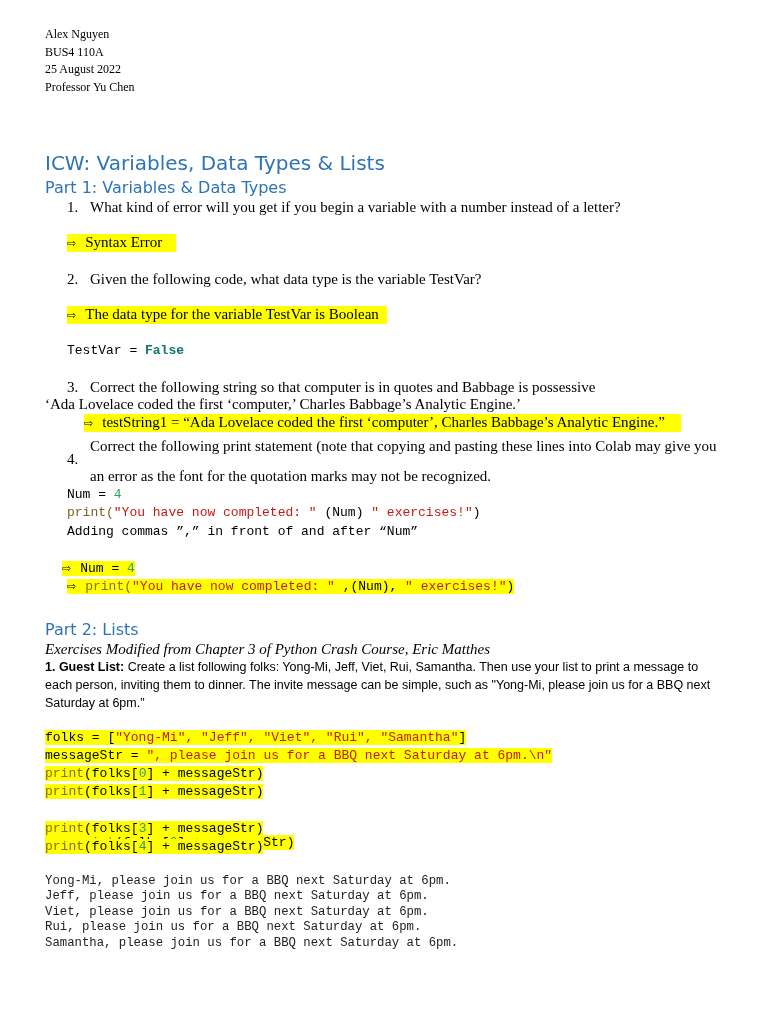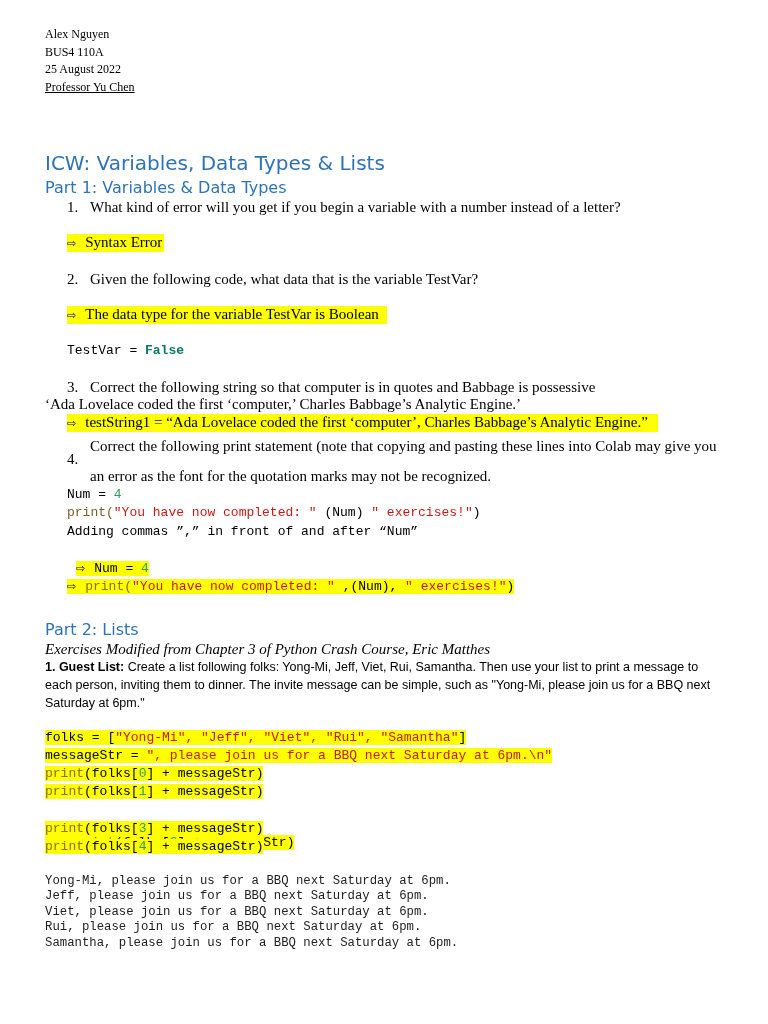--- a/index.html
+++ b/index.html
@@ -18,47 +18,47 @@
   .fn2 { color:#8b6d1d; }
   .out { font-family:"Liberation Mono", monospace; font-size:12.3px; line-height:15.5px; color:#222; }
   .body-sans { font-family:"Liberation Sans", sans-serif; font-size:12.5px; line-height:18px; }
 </style>
 </head>
 <body>
 
 <div class="abs hdr" style="top:26px;">Alex Nguyen</div>
 <div class="abs hdr" style="top:44px;">BUS4 110A</div>
 <div class="abs hdr" style="top:61px;">25 August 2022</div>
-<div class="abs hdr" style="top:79px;text-decoration:underline;">Professor Yu Chen</div>
+<div class="abs hdr" style="top:79px;">Professor Yu Chen</div>
 
 <div class="abs title" style="top:151px; font-size:20px;">ICW: Variables, Data Types &amp; Lists</div>
 <div class="abs title" style="top:178px; font-size:16px;">Part 1: Variables &amp; Data Types</div>
 
 <div class="abs q" style="top:199px; left:67px;">1.</div>
 <div class="abs q" style="top:199px; left:90px;">What kind of error will you get if you begin a variable with a number instead of a letter?</div>
-<div class="abs q hl" style="top:234px; left:67px; padding-right:2px;"><span class="arrow">⇨</span><span>Syntax Error</span></div>
+<div class="abs q hl" style="top:234px; left:67px; padding-right:14px;"><span class="arrow">⇨</span><span>Syntax Error</span></div>
 
 <div class="abs q" style="top:271px; left:67px;">2.</div>
-<div class="abs q" style="top:271px; left:90px;">Given the following code, what data that is the variable TestVar?</div>
+<div class="abs q" style="top:271px; left:90px;">Given the following code, what data type is the variable TestVar?</div>
 <div class="abs q hl" style="top:306px; left:67px; padding-right:8px;"><span class="arrow">⇨</span><span>The data type for the variable TestVar is Boolean</span></div>
 <div class="abs code" style="top:343px; left:67px;"><span>TestVar = </span><span class="kw-blue">False</span></div>
 
 <div class="abs q" style="top:379px; left:67px;">3.</div>
 <div class="abs q" style="top:379px; left:90px;">Correct the following string so that computer is in quotes and Babbage is possessive</div>
 <div class="abs q" style="top:396px; left:45px;">‘Ada Lovelace coded the first ‘computer,’ Charles Babbage’s Analytic Engine.’</div>
-<div class="abs q hl" style="top:414px; left:67px; padding-right:10px;"><span class="arrow">⇨</span><span>testString1 = “Ada Lovelace coded the first ‘computer’, Charles Babbage’s Analytic Engine.”</span></div>
+<div class="abs q hl" style="top:414px; left:84px; padding-right:16px;"><span class="arrow">⇨</span><span>testString1 = “Ada Lovelace coded the first ‘computer’, Charles Babbage’s Analytic Engine.”</span></div>
 
 <div class="abs q" style="top:451px; left:67px;">4.</div>
 <div class="abs q" style="top:438px; left:90px;">Correct the following print statement (note that copying and pasting these lines into Colab may give you</div>
 <div class="abs q" style="top:468px; left:90px;">an error as the font for the quotation marks may not be recognized.</div>
 <div class="abs code" style="top:487px; left:67px;"><span>Num = </span><span class="num">4</span></div>
 <div class="abs code" style="top:505px; left:67px;"><span class="fn">print(</span><span class="str">"You have now completed: "</span><span> (Num) </span><span class="str">" exercises!"</span><span>)</span></div>
 <div class="abs code" style="top:524px; left:67px;text-align:center;">Adding commas ”,” in front of and after “Num”</div>
 
-<div class="abs code hl" style="top:561px; left:76px;text-align:right;"><span class="arrow">⇨</span><span>Num = </span><span class="num">4</span></div>
+<div class="abs code hl" style="top:561px; left:62px;text-align:right;"><span class="arrow">⇨</span><span>Num = </span><span class="num">4</span></div>
 <div class="abs code hl" style="top:579px; left:67px;"><span class="arrow">⇨</span><span class="fn2">print(</span><span class="str">"You have now completed: "</span><span> ,(Num), </span><span class="str">" exercises!"</span><span>)</span></div>
 
 <div class="abs title" style="top:620px; font-size:16px;">Part 2: Lists</div>
 <div class="abs q" style="top:641px; left:45px; font-style:italic;">Exercises Modified from Chapter 3 of Python Crash Course, Eric Matthes</div>
 <div class="abs body-sans" style="top:658px; left:45px;"><b>1. Guest List:</b><span> Create a list following folks: Yong-Mi, Jeff, Viet, Rui, Samantha. Then use your list to print a message to</span></div>
 <div class="abs body-sans" style="top:676px; left:45px;">each person, inviting them to dinner. The invite message can be simple, such as "Yong-Mi, please join us for a BBQ next</div>
 <div class="abs body-sans" style="top:694px; left:45px;">Saturday at 6pm."</div>
 
 <div class="abs code hl" style="top:730px; left:45px;"><span>folks = [</span><span class="str">"Yong-Mi", "Jeff", "Viet", "Rui", "Samantha"</span><span>]</span></div>
 <div class="abs code hl" style="top:748px; left:45px;"><span>messageStr = </span><span class="str">", please join us for a BBQ next Saturday at 6pm.\n"</span></div>

